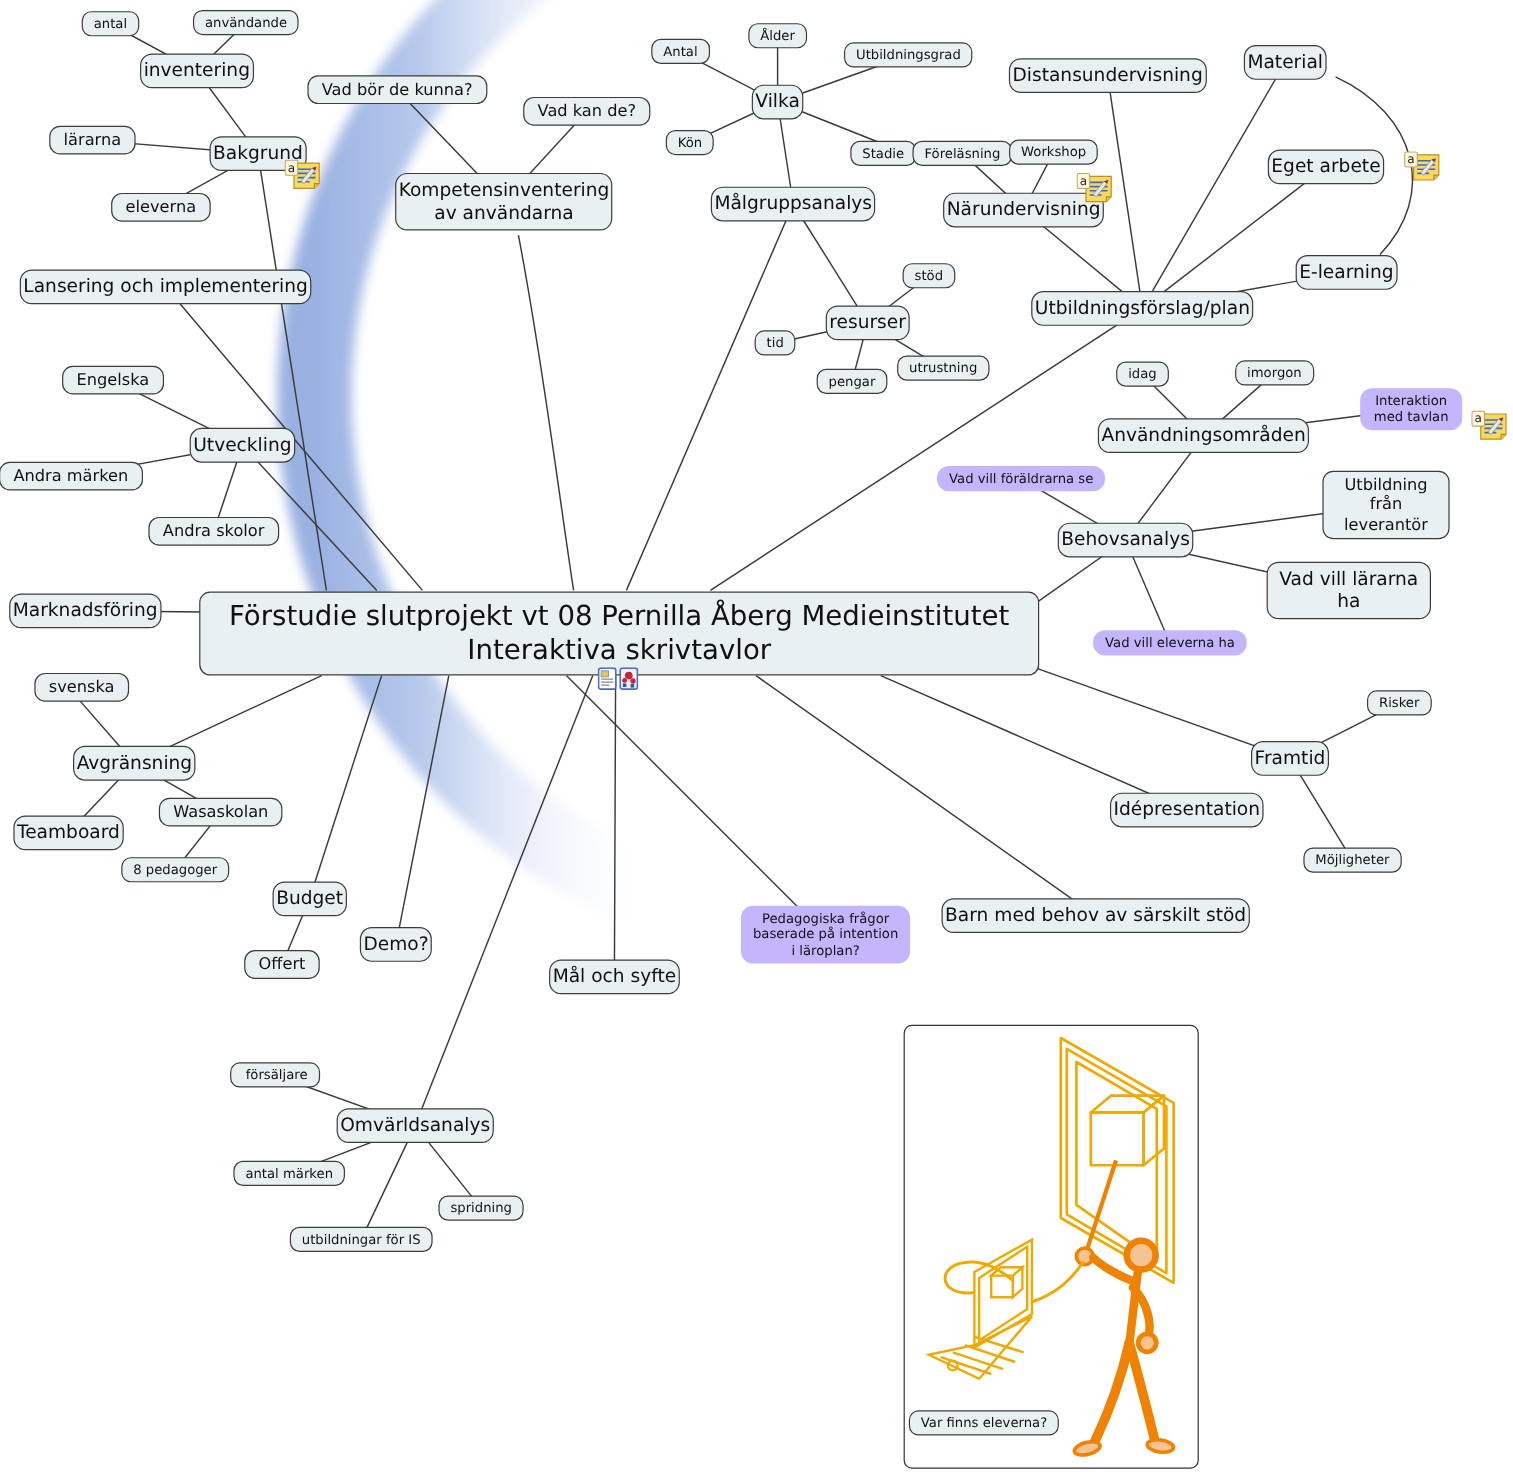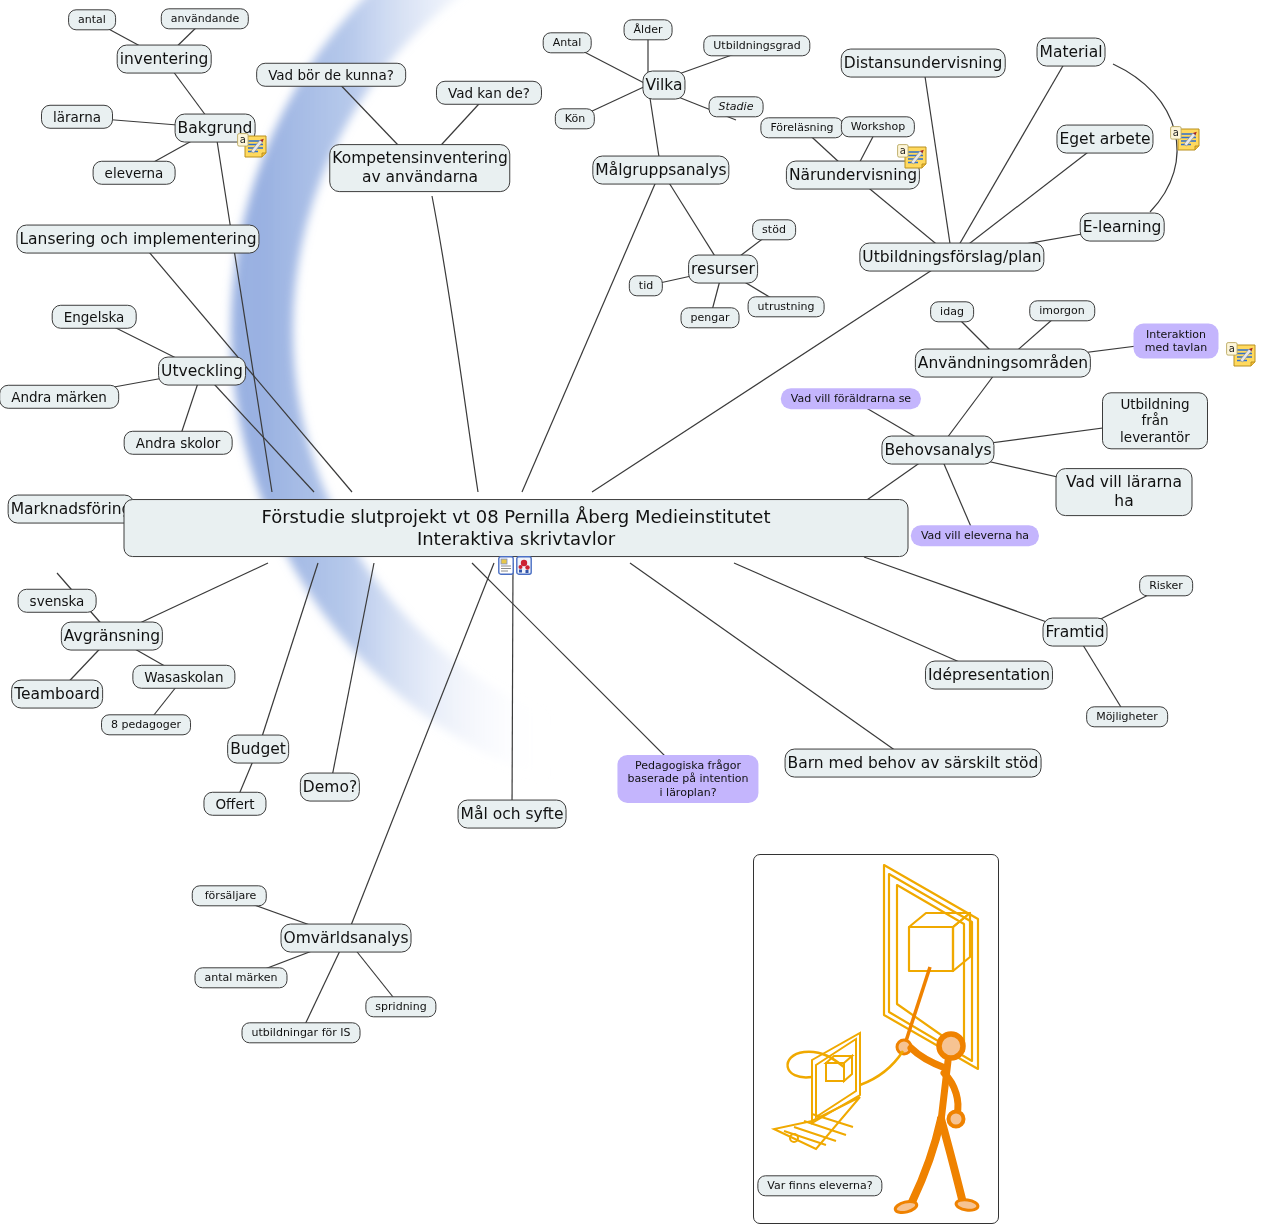--- a/index.html
+++ b/index.html
@@ -7,21 +7,21 @@
           font-family:"DejaVu Sans","Liberation Sans",sans-serif;}
   #bg,#edges{position:absolute;left:0;top:0;}
   #edges line,#edges path{stroke:#3a3a3a;stroke-width:1.2;fill:none;}
   #nodes,#icons{position:absolute;left:0;top:0;width:100%;height:100%;pointer-events:none;}
   .node{position:absolute;transform:translate(-50%,-50%);background:#e9f0f1;border:1.4px solid #3c3c3c;
         border-radius:10px;color:#111;text-align:center;white-space:pre-line;line-height:1.22;
         pointer-events:auto;box-sizing:border-box;}
   .sm{font-size:11px;padding:3px 9px;border-radius:8px;}
   .md{font-size:13.5px;padding:3px 11px;border-radius:9px;}
   .lg{font-size:15.5px;padding:4px 2px;border-radius:10px;}
-  .xl{font-size:18px;padding:6px 12px;width:785px;border-radius:9px;}
+  .xl{font-size:23px;padding:6px 12px;width:700px;border-radius:9px;}
   .yellow{background:#c4b5fd;border:none;font-size:11px;padding:4px 10px;border-radius:10px;}
   .note-icon{position:absolute;transform:translate(-50%,-50%);pointer-events:auto;}
   #central-icons{position:absolute;left:498px;top:556px;display:flex;gap:2px;pointer-events:auto;}
   #illustration{position:absolute;left:753px;top:854px;width:246px;height:370px;background:#fff;
         border:1.5px solid #333;border-radius:7px;box-sizing:border-box;overflow:hidden;}
 </style>
 </head>
 <body>
 
 <div id="canvas">
@@ -155,23 +155,23 @@
       <div class="node lg" style="left: 215px; top: 128px;">Bakgrund</div>
       <div class="node md" style="left: 77px; top: 117px;">lärarna</div>
       <div class="node md" style="left: 134px; top: 173px;">eleverna</div>
       <div class="node md" style="left: 331px; top: 75px;">Vad bör de kunna?</div>
       <div class="node md" style="left: 489px; top: 93px;">Vad kan de?</div>
       <div class="node lg" style="left: 420px; top: 168px;">Kompetensinventering
 av användarna</div>
       <div class="node sm" style="left: 567px; top: 43px;">Antal</div>
       <div class="node sm" style="left: 648px; top: 30px;">Ålder</div>
       <div class="node sm" style="left: 757px; top: 46px;">Utbildningsgrad</div>
-      <div class="node lg" style="left: 648px; top: 85px; margin-left: 16px;">Vilka</div>
+      <div class="node lg" style="left: 648px; top: 85px;">Vilka</div>
       <div class="node sm" style="left: 575px; top: 119px;">Kön</div>
-      <div class="node sm" style="left: 736px; top: 107px; font-style: italic;">Stadie</div>
+      <div class="node sm" style="left: 736px; top: 128px;">Stadie</div>
       <div class="node lg" style="left: 661px; top: 170px;">Målgruppsanalys</div>
       <div class="node sm" style="left: 802px; top: 128px;">Föreläsning</div>
       <div class="node sm" style="left: 878px; top: 127px;">Workshop</div>
       <div class="node lg" style="left: 853px; top: 175px;">Närundervisning</div>
       <div class="node lg" style="left: 923px; top: 63px;">Distansundervisning</div>
       <div class="node lg" style="left: 1071px; top: 52px;">Material</div>
       <div class="node lg" style="left: 1105px; top: 139px;">Eget arbete</div>
       <div class="node lg" style="left: 1122px; top: 227px;">E-learning</div>
       <div class="node lg" style="left: 952px; top: 257px;">Utbildningsförslag/plan</div>
       <div class="node sm" style="left: 774px; top: 230px;">stöd</div>
@@ -189,21 +189,21 @@
       <div class="node lg" style="left: 1124px; top: 492px;">Vad vill lärarna ha</div>
       <div class="node yellow" style="left: 975px; top: 536px;">Vad vill eleverna ha</div>
       <div class="node lg" style="left: 138px; top: 239px;">Lansering och implementering</div>
       <div class="node md" style="left: 94px; top: 317px;">Engelska</div>
       <div class="node lg" style="left: 202px; top: 371px;">Utveckling</div>
       <div class="node md" style="left: 59px; top: 397px;">Andra märken</div>
       <div class="node md" style="left: 178px; top: 443px;">Andra skolor</div>
       <div class="node lg" style="left: 71px; top: 509px;">Marknadsföring</div>
       <div class="node xl" style="left: 516px; top: 528px;">Förstudie slutprojekt vt 08 Pernilla Åberg Medieinstitutet
 Interaktiva skrivtavlor</div>
-      <div class="node md" style="left: 57px; top: 573px; margin-top: 28px;">svenska</div>
+      <div class="node md" style="left: 68px; top: 573px;">svenska</div>
       <div class="node lg" style="left: 112px; top: 636px;">Avgränsning</div>
       <div class="node lg" style="left: 57px; top: 694px;">Teamboard</div>
       <div class="node md" style="left: 184px; top: 677px;">Wasaskolan</div>
       <div class="node sm" style="left: 146px; top: 725px;">8 pedagoger</div>
       <div class="node lg" style="left: 258px; top: 749px;">Budget</div>
       <div class="node md" style="left: 235px; top: 804px;">Offert</div>
       <div class="node lg" style="left: 330px; top: 787px;">Demo?</div>
       <div class="node lg" style="left: 512px; top: 814px;">Mål och syfte</div>
       <div class="node lg" style="left: 913px; top: 763px;">Barn med behov av särskilt stöd</div>
       <div class="node yellow" style="left: 688px; top: 779px;">Pedagogiska frågor

